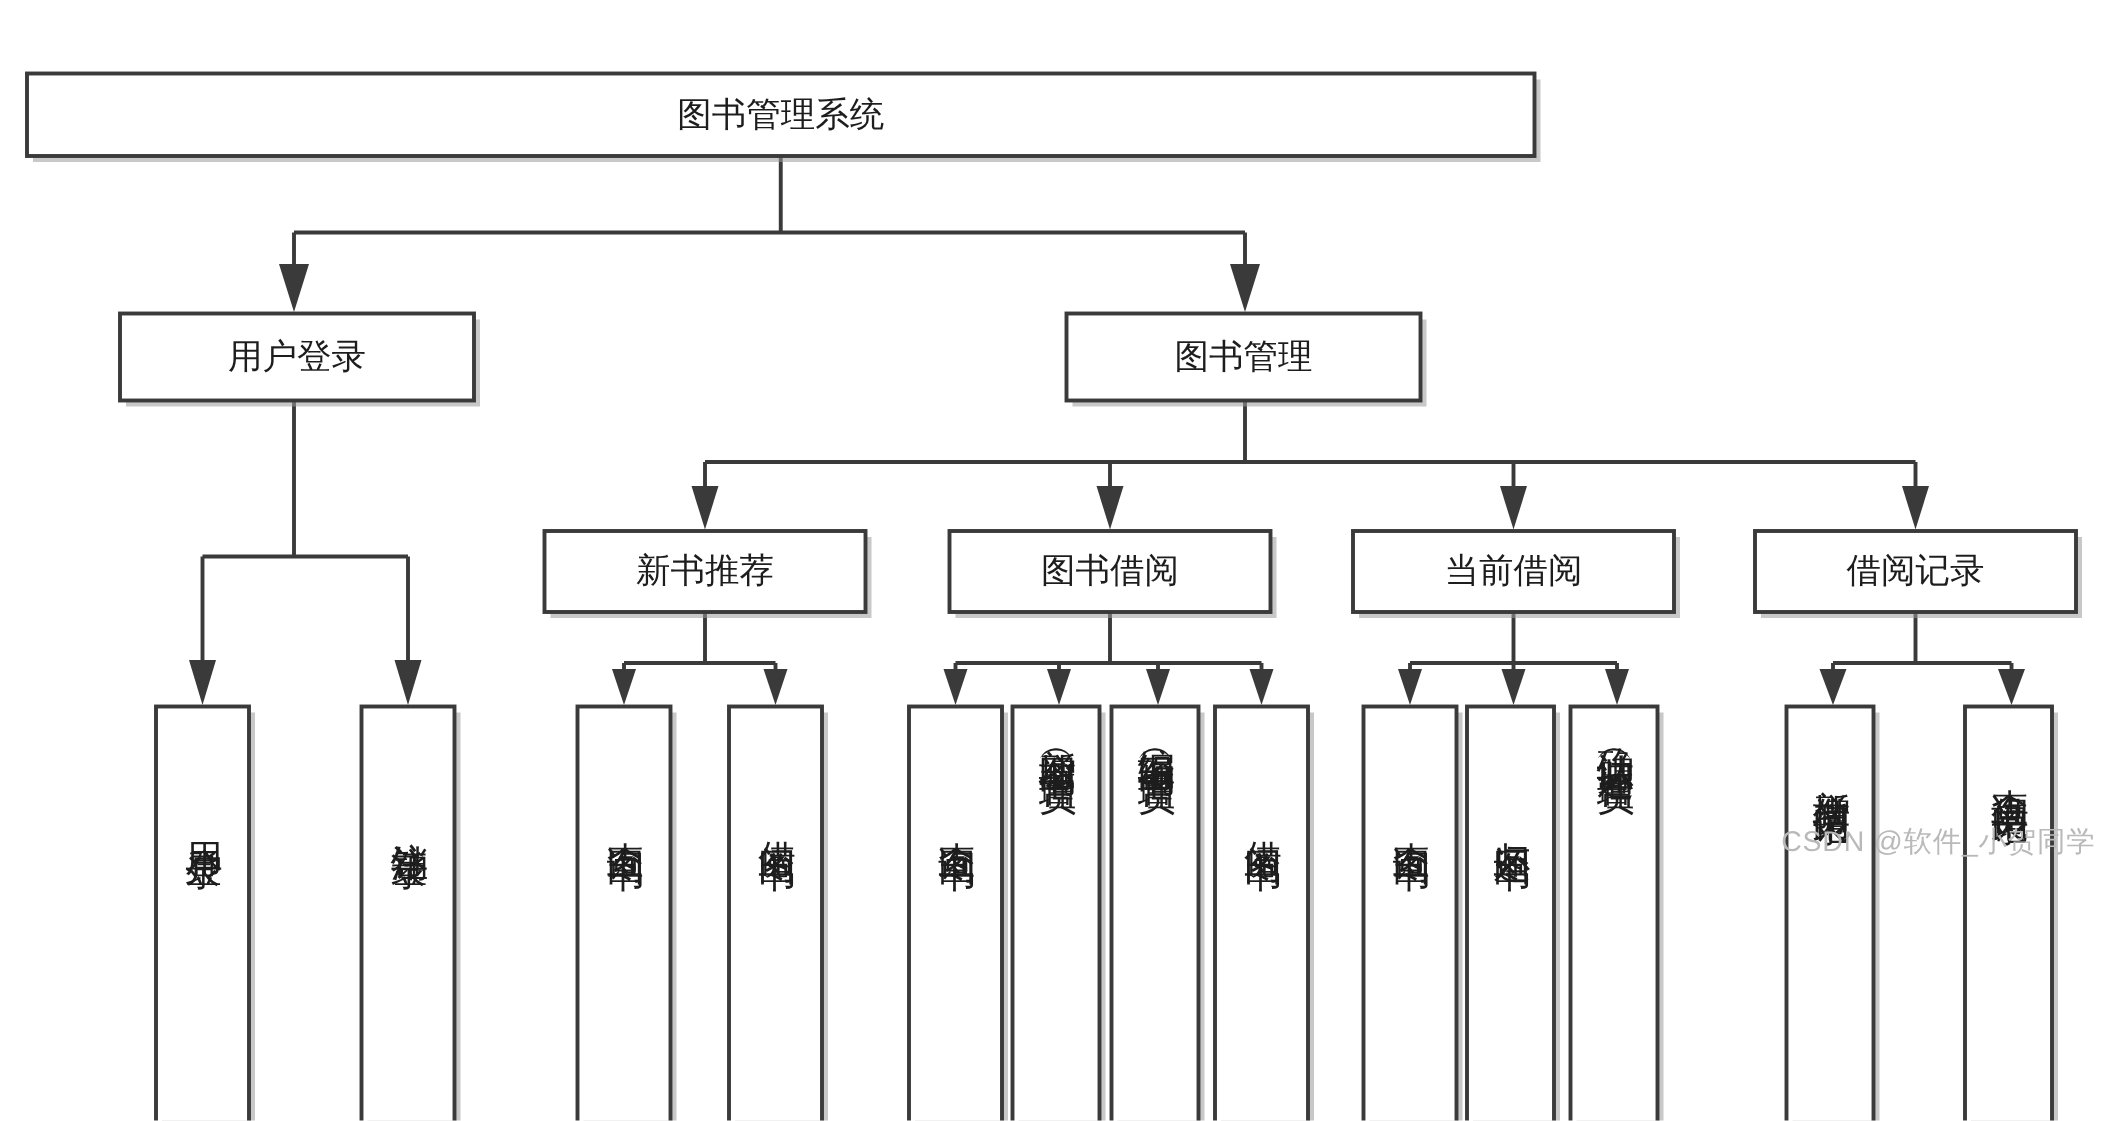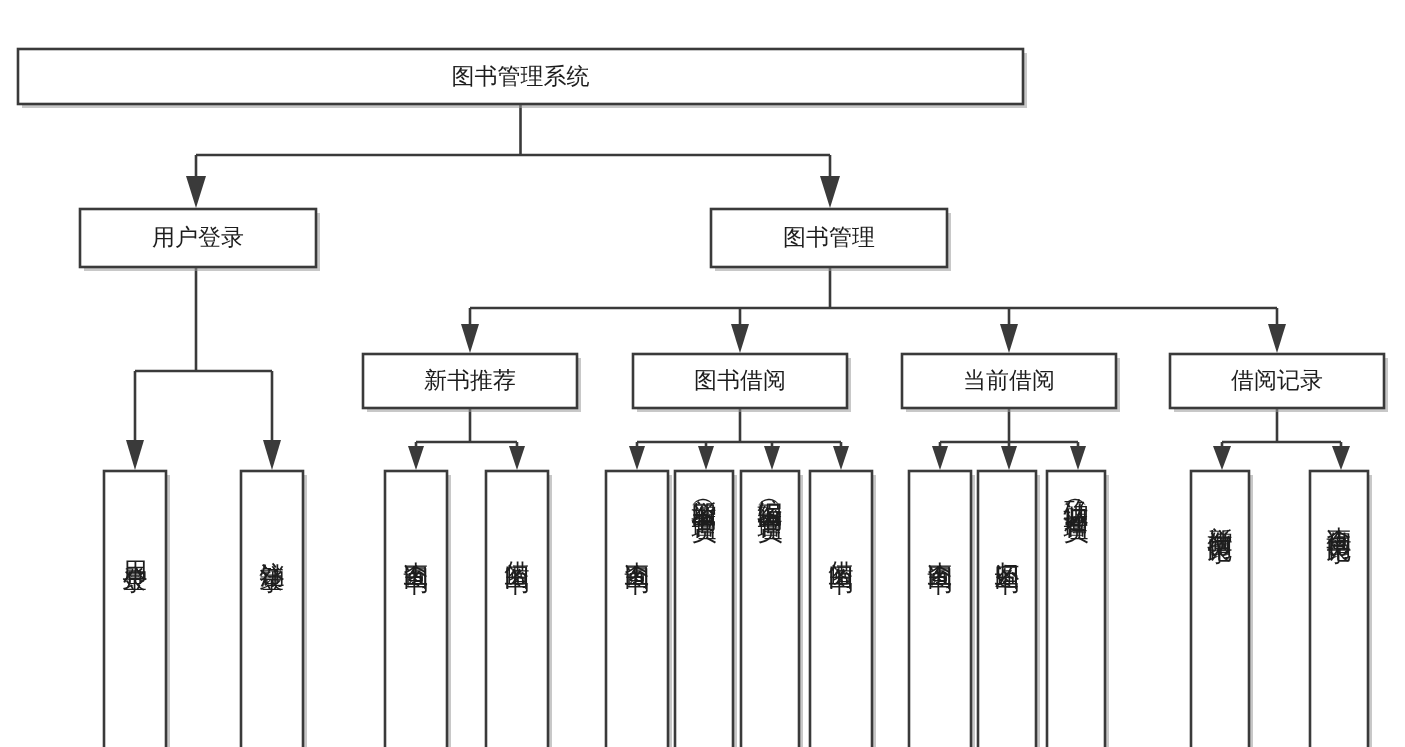--- a/index.html
+++ b/index.html
@@ -257,13 +257,14 @@
   <div class="vlabel-wrap" style="left:1047px; top:443px; width:58px; height:290px;">
     <span class="vlabel">确认归还（管理员）</span>
   </div>
   <div class="vlabel-wrap" style="left:1191px; top:470px; width:58px; height:263px;">
     <span class="vlabel">新增借阅记录</span>
   </div>
   <div class="vlabel-wrap" style="left:1310px; top:470px; width:58px; height:263px;">
     <span class="vlabel">查询借阅记录</span>
   </div>
 
+  <div class="watermark">CSDN @软件_小贺同学</div>
 </div>
 
 </body></html>

